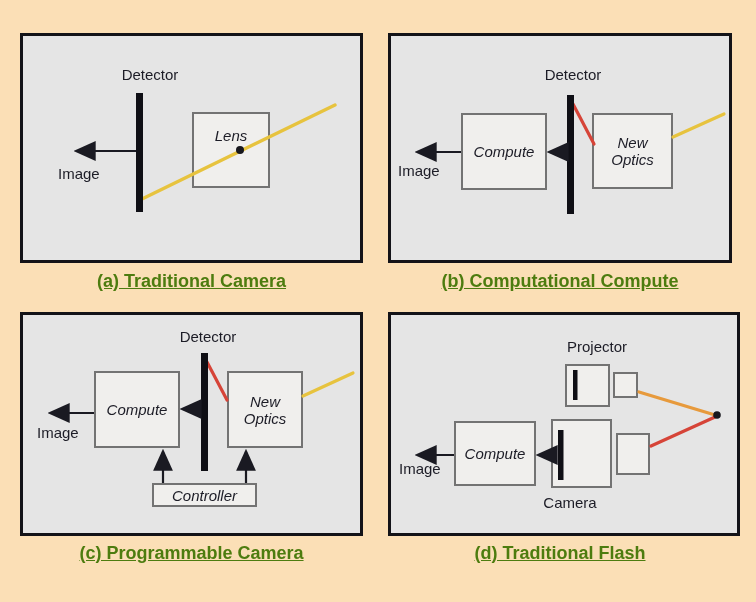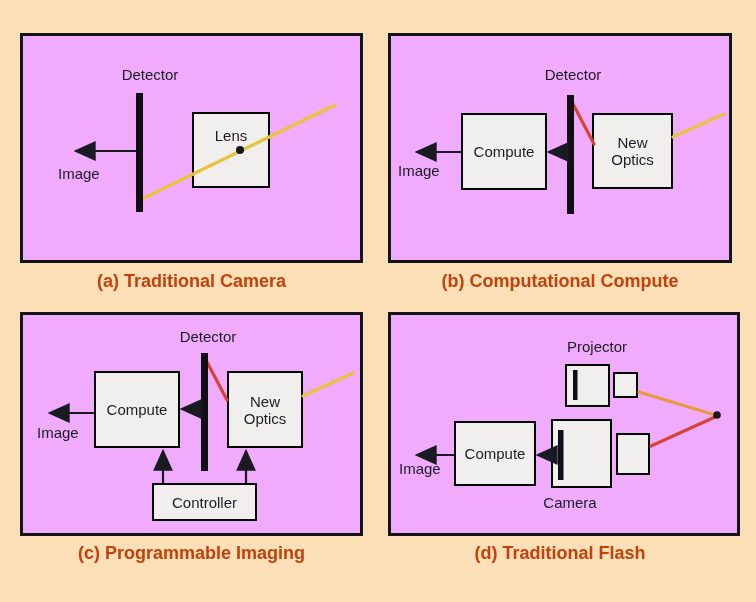--- a/index.html
+++ b/index.html
@@ -5,54 +5,56 @@
   html,body{margin:0;padding:0;}
   #figure{
     position:relative;
     width:756px;height:602px;
     background:#fbdfb6;
     font-family:"Liberation Sans", sans-serif;
     overflow:hidden;
   }
   .panel{
     position:absolute;
-    background:#f0abfc;
+    background:#e5e5e5;
     border:3px solid #131318;
     box-sizing:border-box;
   }
   .panel svg{
     position:absolute;left:0;top:0;
     z-index:5;pointer-events:none;
   }
   .box{
     position:absolute;
     background:#f0efed;
-    border:2px solid #000000;
+    border:2px solid #737373;
     box-sizing:border-box;
     display:flex;align-items:center;justify-content:center;
     z-index:2;
+    font-style:italic;
   }
   .lbl{
     position:absolute;
     font-size:15px;
     color:#1c1c26;
     white-space:nowrap;
     z-index:3;
     line-height:17px;
   }
   .lbl.center{transform:translateX(-50%);}
   .boxlbl{
     font-size:15px;color:#1c1c26;line-height:17px;text-align:center;
   }
   .caption{
     position:absolute;
     text-align:center;
     font-size:18px;font-weight:bold;
-    color:#c2410c;
+    color:#4d7c0f;
     z-index:3;
+    text-decoration:underline;
   }
   #panel-a{left:20px;top:33px;width:343px;height:230px;}
   #panel-b{left:388px;top:33px;width:344px;height:230px;}
   #panel-c{left:20px;top:312px;width:343px;height:224px;}
   #panel-d{left:388px;top:312px;width:352px;height:224px;}
   #cap-a{left:20px;top:271px;width:343px;}
   #cap-b{left:388px;top:271px;width:344px;}
   #cap-c{left:20px;top:543px;width:343px;}
   #cap-d{left:388px;top:543px;width:344px;}
   .lens-lbl{position:absolute;left:0;right:0;top:13px;text-align:center;}
@@ -106,35 +108,35 @@
   <div class="caption" id="cap-b">(b) Computational Compute</div>
 
   <div class="panel" id="panel-c">
     <div class="lbl center" style="left:185px;top:13px">Detector</div>
     <div class="box" style="left:71px;top:56px;width:86px;height:77px">
       <span class="boxlbl">Compute</span>
     </div>
     <div class="box" style="left:204px;top:56px;width:76px;height:77px">
       <span class="boxlbl wrapw">New Optics</span>
     </div>
-    <div class="box" style="left:129px;top:168px;width:105px;height:38px">
+    <div class="box" style="left:129px;top:168px;width:105px;height:24px">
       <span class="boxlbl">Controller</span>
     </div>
     <div class="lbl" style="left:14px;top:109px">Image</div>
     <svg width="337" height="218" viewBox="0 0 337 218">
       <line x1="280" y1="81" x2="330" y2="58" stroke="#e7c33e" stroke-width="3.2" stroke-linecap="round"></line>
       <line x1="184" y1="47" x2="204" y2="85" stroke="#d64438" stroke-width="3.2" stroke-linecap="round"></line>
       <rect x="178" y="38" width="7" height="118" fill="#0f0f15"></rect>
       <line x1="178" y1="94" x2="160" y2="94" stroke="#1a1a22" stroke-width="2.2" marker-end="url(#arrow)"></line>
       <line x1="71" y1="98" x2="28" y2="98" stroke="#1a1a22" stroke-width="2.2" marker-end="url(#arrow)"></line>
       <line x1="140" y1="168" x2="140" y2="137" stroke="#1a1a22" stroke-width="2.2" marker-end="url(#arrow)"></line>
       <line x1="223" y1="168" x2="223" y2="137" stroke="#1a1a22" stroke-width="2.2" marker-end="url(#arrow)"></line>
     </svg>
   </div>
-  <div class="caption" id="cap-c">(c) Programmable Imaging</div>
+  <div class="caption" id="cap-c">(c) Programmable Camera</div>
 
   <div class="panel" id="panel-d">
     <div class="lbl center" style="left:206px;top:23px">Projector</div>
     <div class="box" style="left:174px;top:49px;width:45px;height:43px"></div>
     <div class="box" style="left:222px;top:57px;width:25px;height:26px"></div>
     <div class="box" style="left:160px;top:104px;width:61px;height:69px"></div>
     <div class="box" style="left:225px;top:118px;width:34px;height:42px"></div>
     <div class="lbl center" style="left:179px;top:179px">Camera</div>
     <div class="box" style="left:63px;top:106px;width:82px;height:65px">
       <span class="boxlbl">Compute</span>

